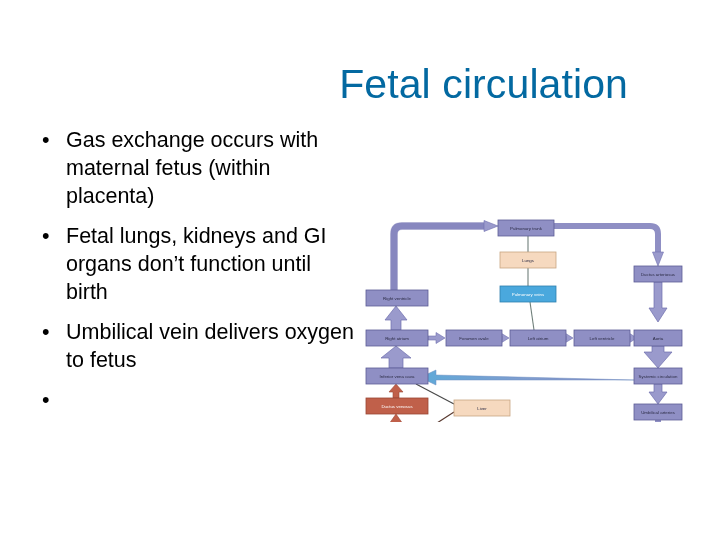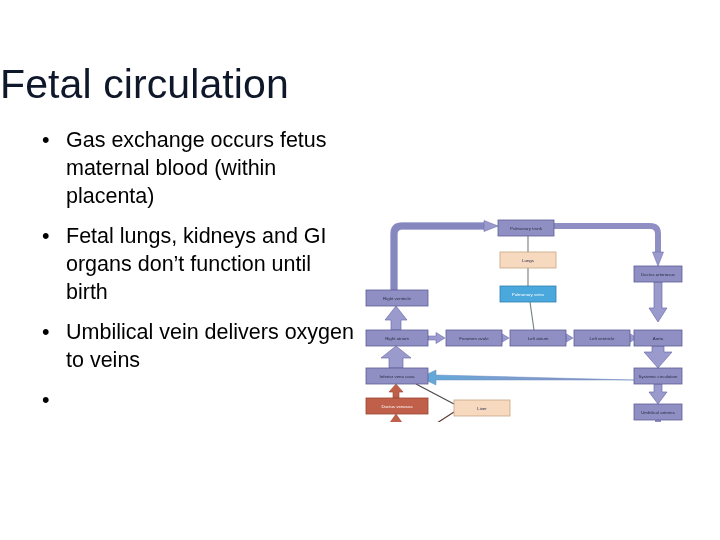--- a/index.html
+++ b/index.html
@@ -20,24 +20,24 @@
     height: 540px;
     background: #ffffff;
   }
 
   
   #slide-title {
     position: absolute;
     left: 0;
     top: 36px;
     width: 628px;
-    text-align: left;
+    text-align: right;
     font-size: 41px;
     font-weight: normal;
-    color: #0f172a;
+    color: #0369a1;
     letter-spacing: 0.1px;
     line-height: 1.05;
   }
 
   
   #bullet-list {
     position: absolute;
     left: 36px;
     top: 127px;
     width: 318px;
@@ -96,29 +96,29 @@
 </head>
 <body>
 
 <div id="slide">
 
   <h1 id="slide-title">Fetal circulation</h1>
 
   <ul id="bullet-list">
     <li class="bullet-item">
       <span class="bullet-marker">•</span>
-      <span>Gas exchange occurs fetus maternal blood (within placenta)</span>
+      <span>Gas exchange occurs with maternal fetus (within placenta)</span>
     </li>
     <li class="bullet-item">
       <span class="bullet-marker">•</span>
       <span>Fetal lungs, kidneys and GI organs don’t function until birth</span>
     </li>
     <li class="bullet-item">
       <span class="bullet-marker">•</span>
-      <span>Umbilical vein delivers oxygen to veins</span>
+      <span>Umbilical vein delivers oxygen to fetus</span>
     </li>
     <li class="bullet-item">
       <span class="bullet-marker">•</span>
     </li>
   </ul>
 
   <div id="diagram">
     <svg viewBox="0 0 330 240" xmlns="http://www.w3.org/2000/svg">
       <defs>
         <linearGradient id="gradSysToIvc" x1="1" y1="0" x2="0" y2="0">

